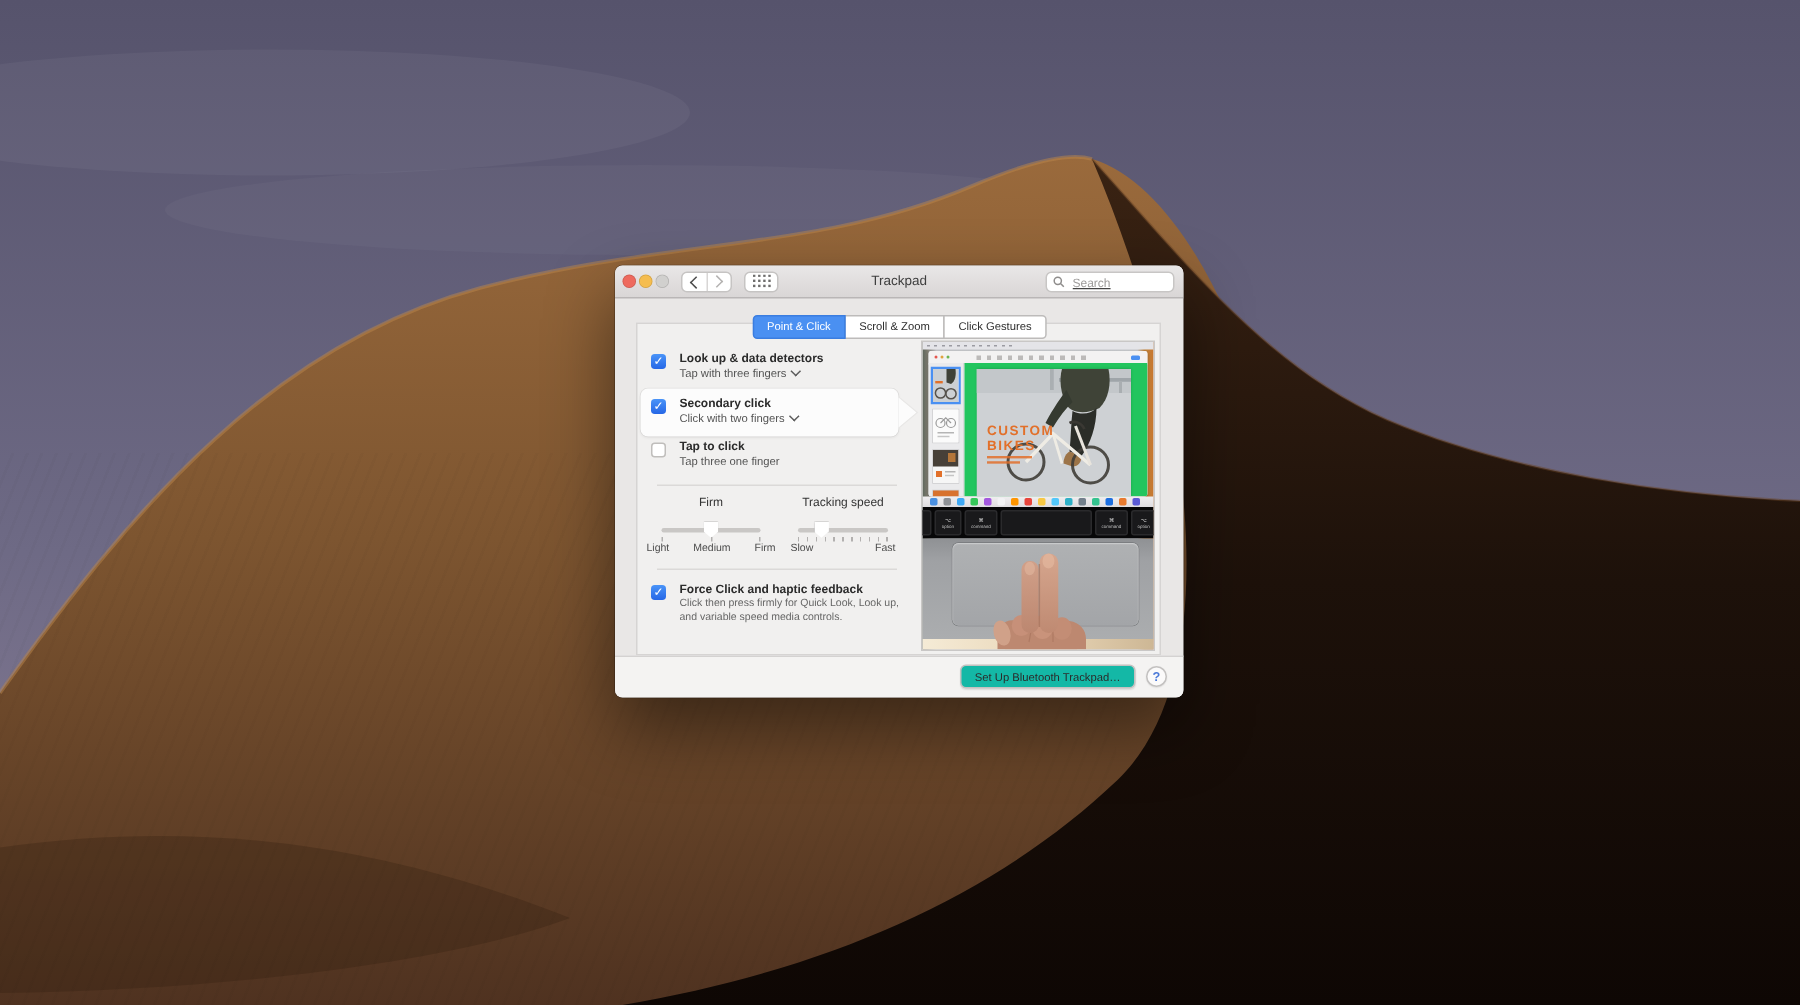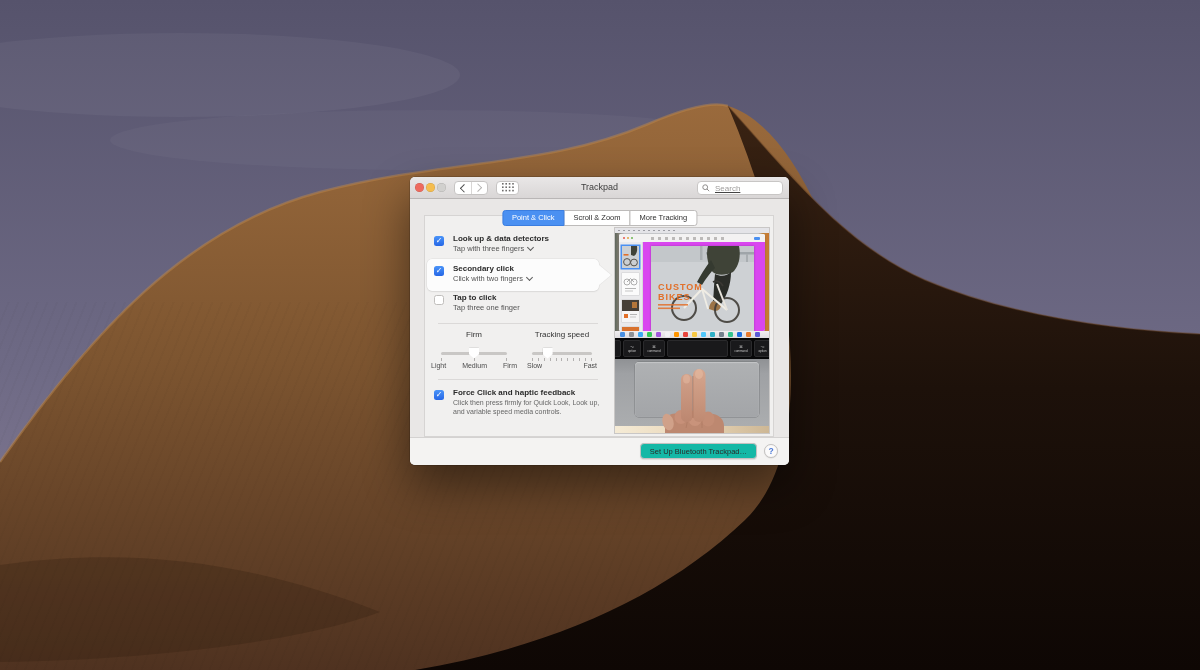--- a/index.html
+++ b/index.html
@@ -85,21 +85,21 @@
   .m-window{position:absolute;left:4px;top:6px;width:146px;height:97px;background:#fff;border-radius:2px;
     box-shadow:0 1px 2px rgba(0,0,0,.25);overflow:hidden;}
   .m-toolbar{position:absolute;left:0;top:0;width:100%;height:8px;background:#f3f2f2;border-bottom:1px solid #dcdada;}
   .m-toolbar .d{position:absolute;top:3px;width:2px;height:2px;border-radius:50%;}
   .m-toolbar .icons{position:absolute;left:32px;top:2.5px;width:76px;height:3px;
     background:repeating-linear-gradient(90deg,#bcbab9 0 3px,transparent 3px 7px);}
   .m-toolbar .chip{position:absolute;right:5px;top:2.5px;width:6px;height:3px;border-radius:1px;background:#4a90f2;}
   .m-sidebar{position:absolute;left:0;top:8px;width:23px;bottom:0;background:#eaeaec;border-right:1px solid #d9d9db;}
   .m-thumb{position:absolute;left:3px;width:17px;height:22px;background:#fff;box-shadow:0 0 0 .5px rgba(0,0,0,.12);}
   .m-thumb.sel{box-shadow:0 0 0 1.5px #4a90f2;}
-  .m-canvas{position:absolute;left:24px;top:8px;right:0;bottom:0;background:#d946ef;text-align:center;}
+  .m-canvas{position:absolute;left:24px;top:8px;right:0;bottom:0;background:#22c55e;text-align:center;}
   .m-page{position:absolute;left:8px;top:4px;width:103px;height:85px;box-shadow:0 0 2px rgba(0,0,0,.25);}
   .m-dock{position:absolute;left:0;top:103px;width:100%;height:7px;
     background:linear-gradient(#f0eef0,#dfdde0);display:flex;align-items:center;gap:4px;padding:0 5px;box-sizing:border-box;}
   .m-dock span{width:5px;height:5px;border-radius:1.2px;flex:none;}
   .m-keys{position:absolute;left:0;top:110px;width:100%;height:21px;background:#070708;}
   .key{position:absolute;top:2px;height:17px;background:#19191b;border:.5px solid #2a2a2c;border-radius:2px;
     box-sizing:border-box;display:flex;flex-direction:column;align-items:center;justify-content:center;overflow:hidden;}
   .key .g{font-size:3.5px;line-height:4px;color:#d8d8d8;}
   .key .w{font-size:3px;line-height:4px;color:#c4c4c4;}
   .m-deck{position:absolute;left:0;top:131px;width:100%;height:67px;
@@ -192,21 +192,21 @@
         <circle cx="3.2" cy="3.2" r="2.4" fill="none" stroke="#8f8d8c" stroke-width="1"></circle>
         <line x1="5" y1="5" x2="7.2" y2="7.2" stroke="#8f8d8c" stroke-width="1"></line>
       </svg>
       <input type="text" placeholder="Search" style="">
     </div>
   </div>
 
   <div class="tabbar">
     <div class="tab sel">Point &amp; Click</div>
     <div class="tab">Scroll &amp; Zoom</div>
-    <div class="tab">More Tracking</div>
+    <div class="tab">Click Gestures</div>
   </div>
 
   <div class="pane">
 
     <div class="setting-row" style="top:18px">
       <span class="cb checked"></span>
       <div class="row-title">Look up &amp; data detectors</div>
       <div class="row-sub"><span>Tap with three fingers</span><span class="chev"></span></div>
     </div>
 

